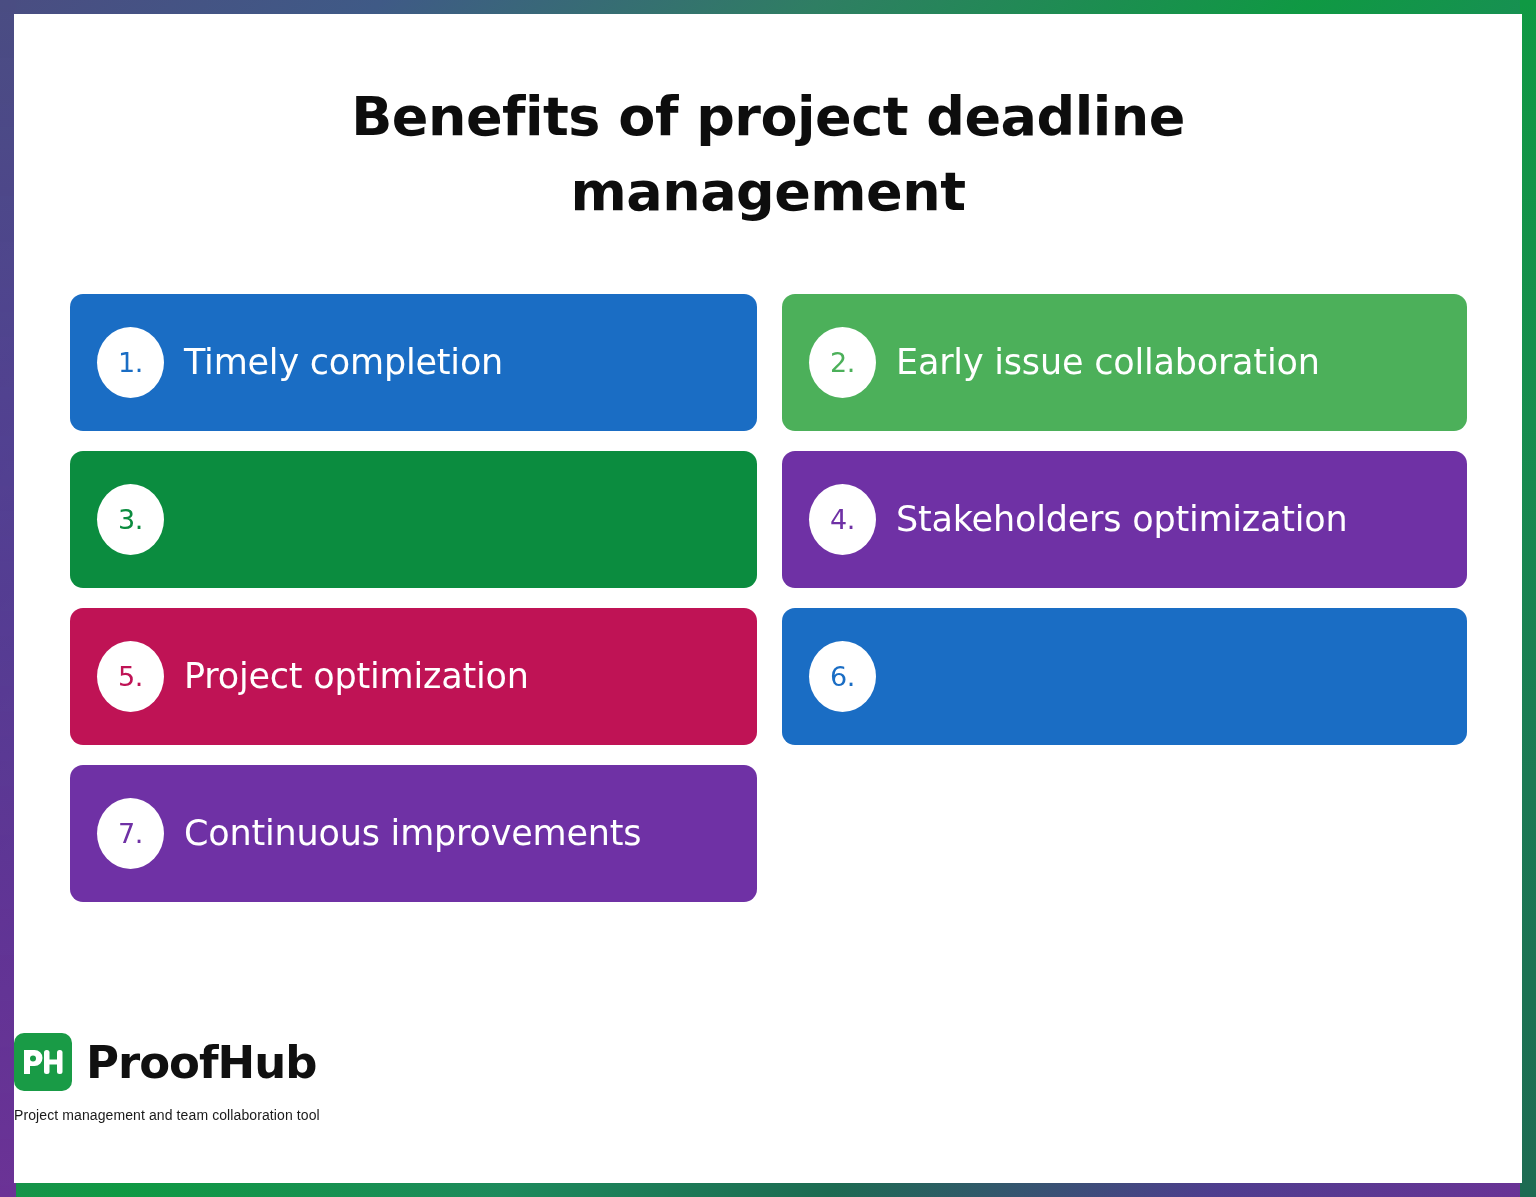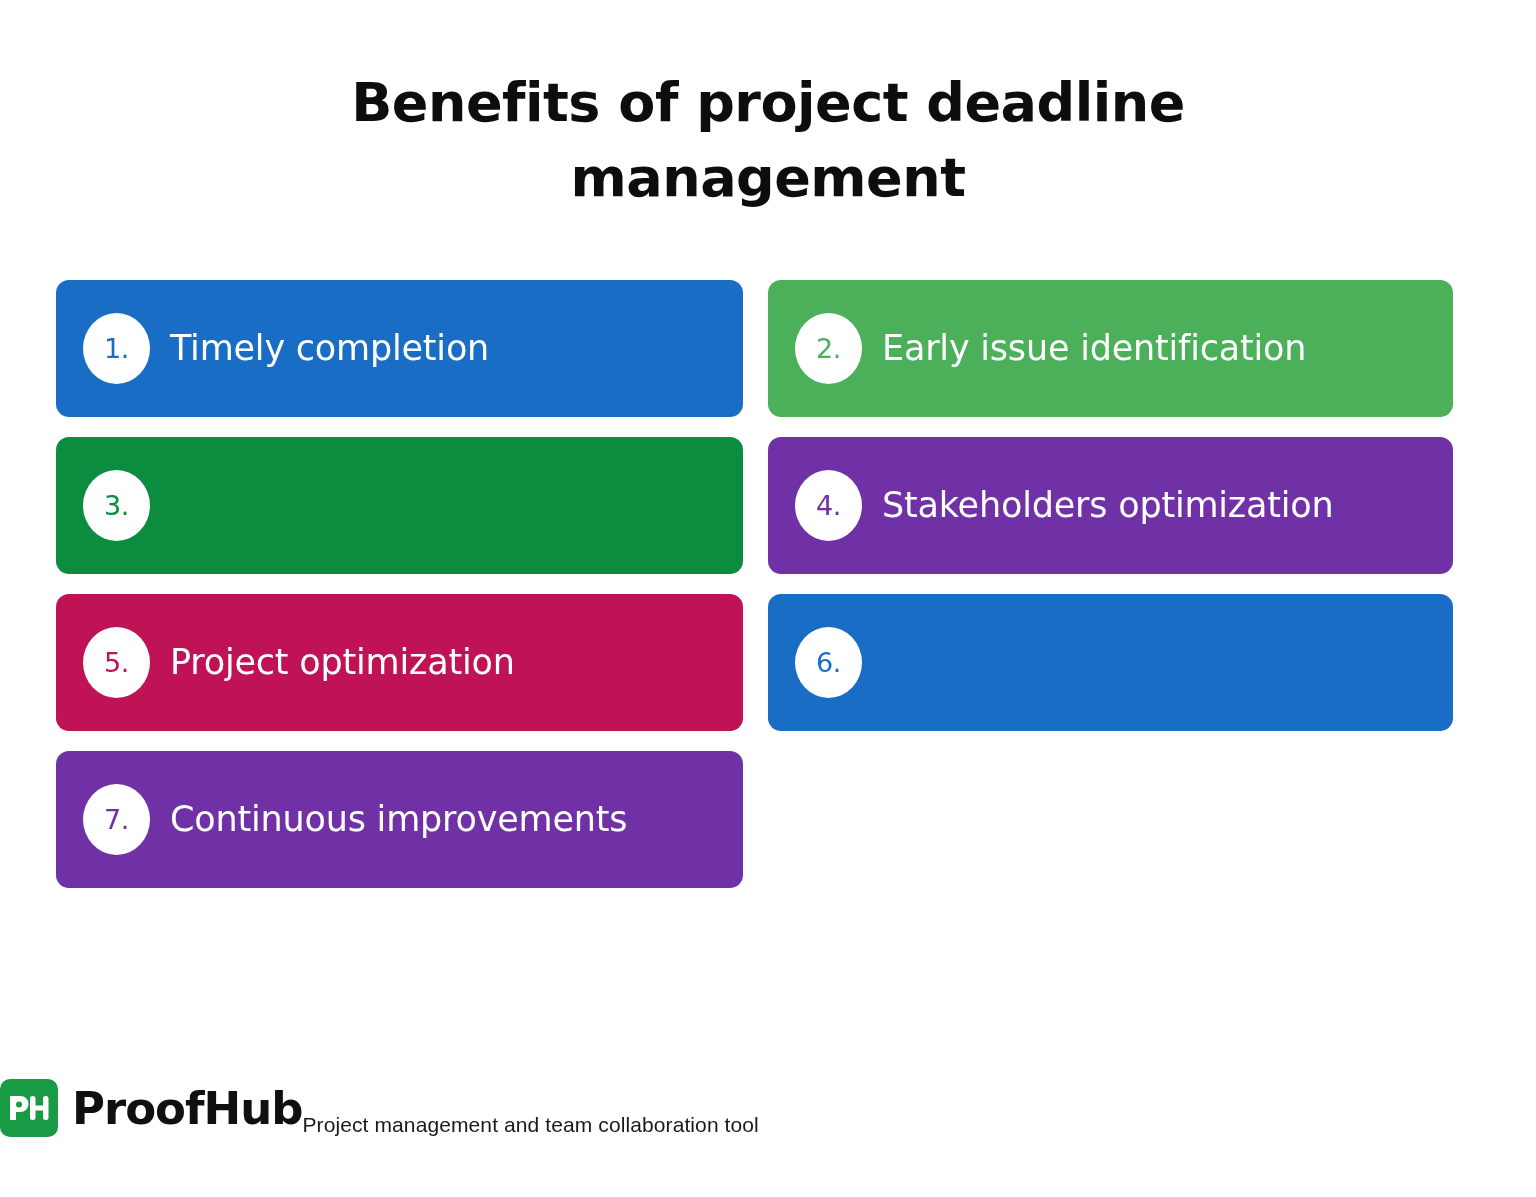--- a/index.html
+++ b/index.html
@@ -15,20 +15,21 @@
     background:
       linear-gradient(135deg,
         #4a4d82 0%,
         #3f5a86 14%,
         #2f7e63 30%,
         #0f9943 48%,
         #1d8a5c 62%,
         #1d6b52 74%,
         #4e3d8e 88%,
         #6b3296 100%);
+    padding: 14px;
     overflow: hidden;
     font-family: "Liberation Sans", sans-serif;
   }
   
   .frame-overlay {
     position: absolute;
     inset: 0;
     background:
       linear-gradient(180deg,
         rgba(74,77,130,1) 0%,
@@ -128,22 +129,22 @@
     letter-spacing: -0.2px;
     white-space: nowrap;
   }
 
   .footer {
     position: absolute;
     left: 0;
     right: 0;
     bottom: 60px;
     display: flex;
-    flex-direction: row;
-    align-items: flex-end;
+    flex-direction: column;
+    align-items: flex-start;
   }
   .logo-row {
     display: flex;
     align-items: center;
     gap: 14px;
   }
   .logo-mark {
     width: 58px;
     height: 58px;
     border-radius: 10px;
@@ -155,23 +156,23 @@
   .logo-mark svg { display: block; }
   .logo-word {
     font-family: "DejaVu Sans", sans-serif;
     font-weight: 700;
     font-size: 45px;
     line-height: 1;
     color: #101010;
     letter-spacing: -1px;
   }
   .tagline {
-    margin-top: 22px;
+    margin-top: 16px;
     font-family: "Liberation Sans", sans-serif;
-    font-size: 21px;
+    font-size: 14px;
     color: #1a1a1a;
     letter-spacing: 0.1px;
   }
 </style>
 </head>
 <body>
 
 <div class="canvas">
   <div class="frame-overlay"></div>
   <div class="frame-overlay-right"></div>
@@ -182,21 +183,21 @@
 
     <div class="grid">
 
       <div class="card" style="background: rgb(26, 109, 196);">
         <div class="badge" style="color: rgb(26, 109, 196);">1.</div>
         <div class="card-label">Timely completion</div>
       </div>
 
       <div class="card" style="background: rgb(76, 176, 90);">
         <div class="badge" style="color: rgb(76, 176, 90);">2.</div>
-        <div class="card-label">Early issue identification</div>
+        <div class="card-label">Early issue collaboration</div>
       </div>
 
       <div class="card" style="background: rgb(11, 140, 63);">
         <div class="badge" style="color: rgb(11, 140, 63);">3.</div>
       </div>
 
       <div class="card" style="background: rgb(111, 49, 165);">
         <div class="badge" style="color: rgb(111, 49, 165);">4.</div>
         <div class="card-label">Stakeholders optimization</div>
       </div>

